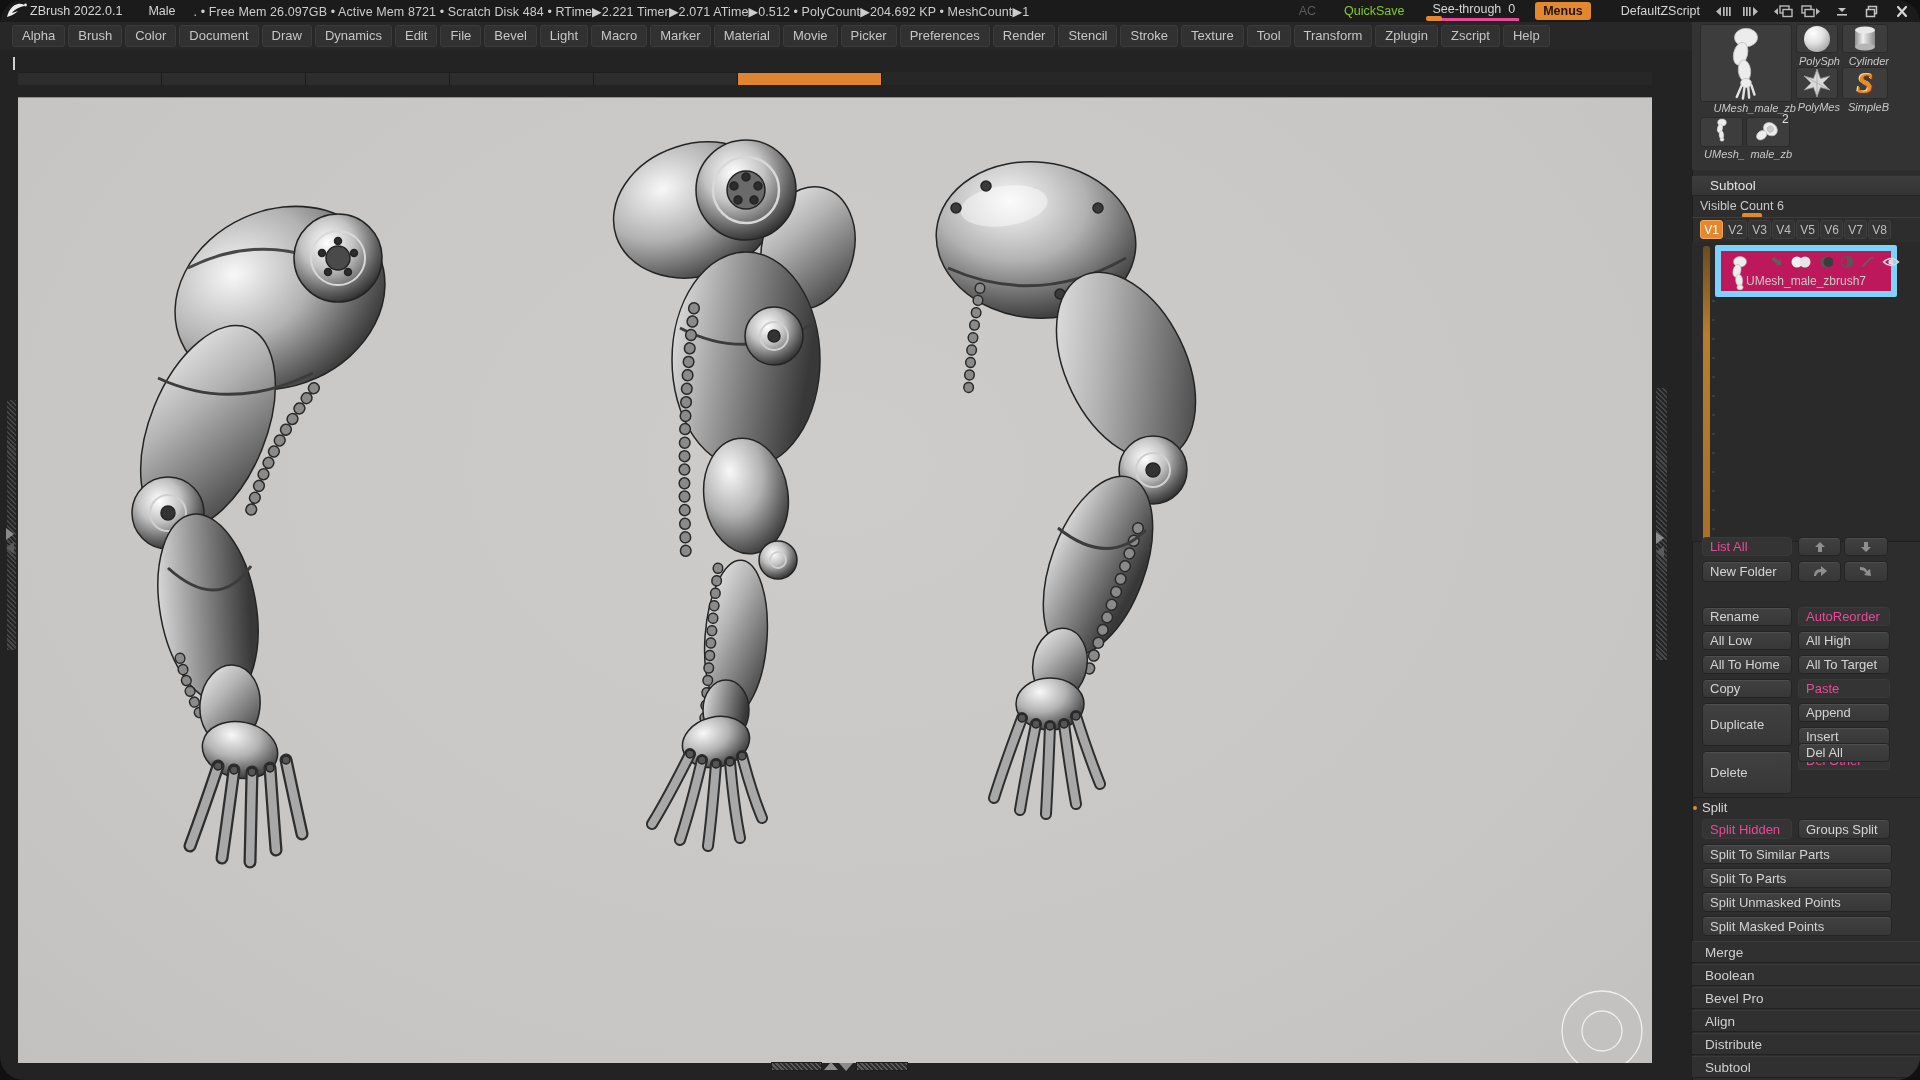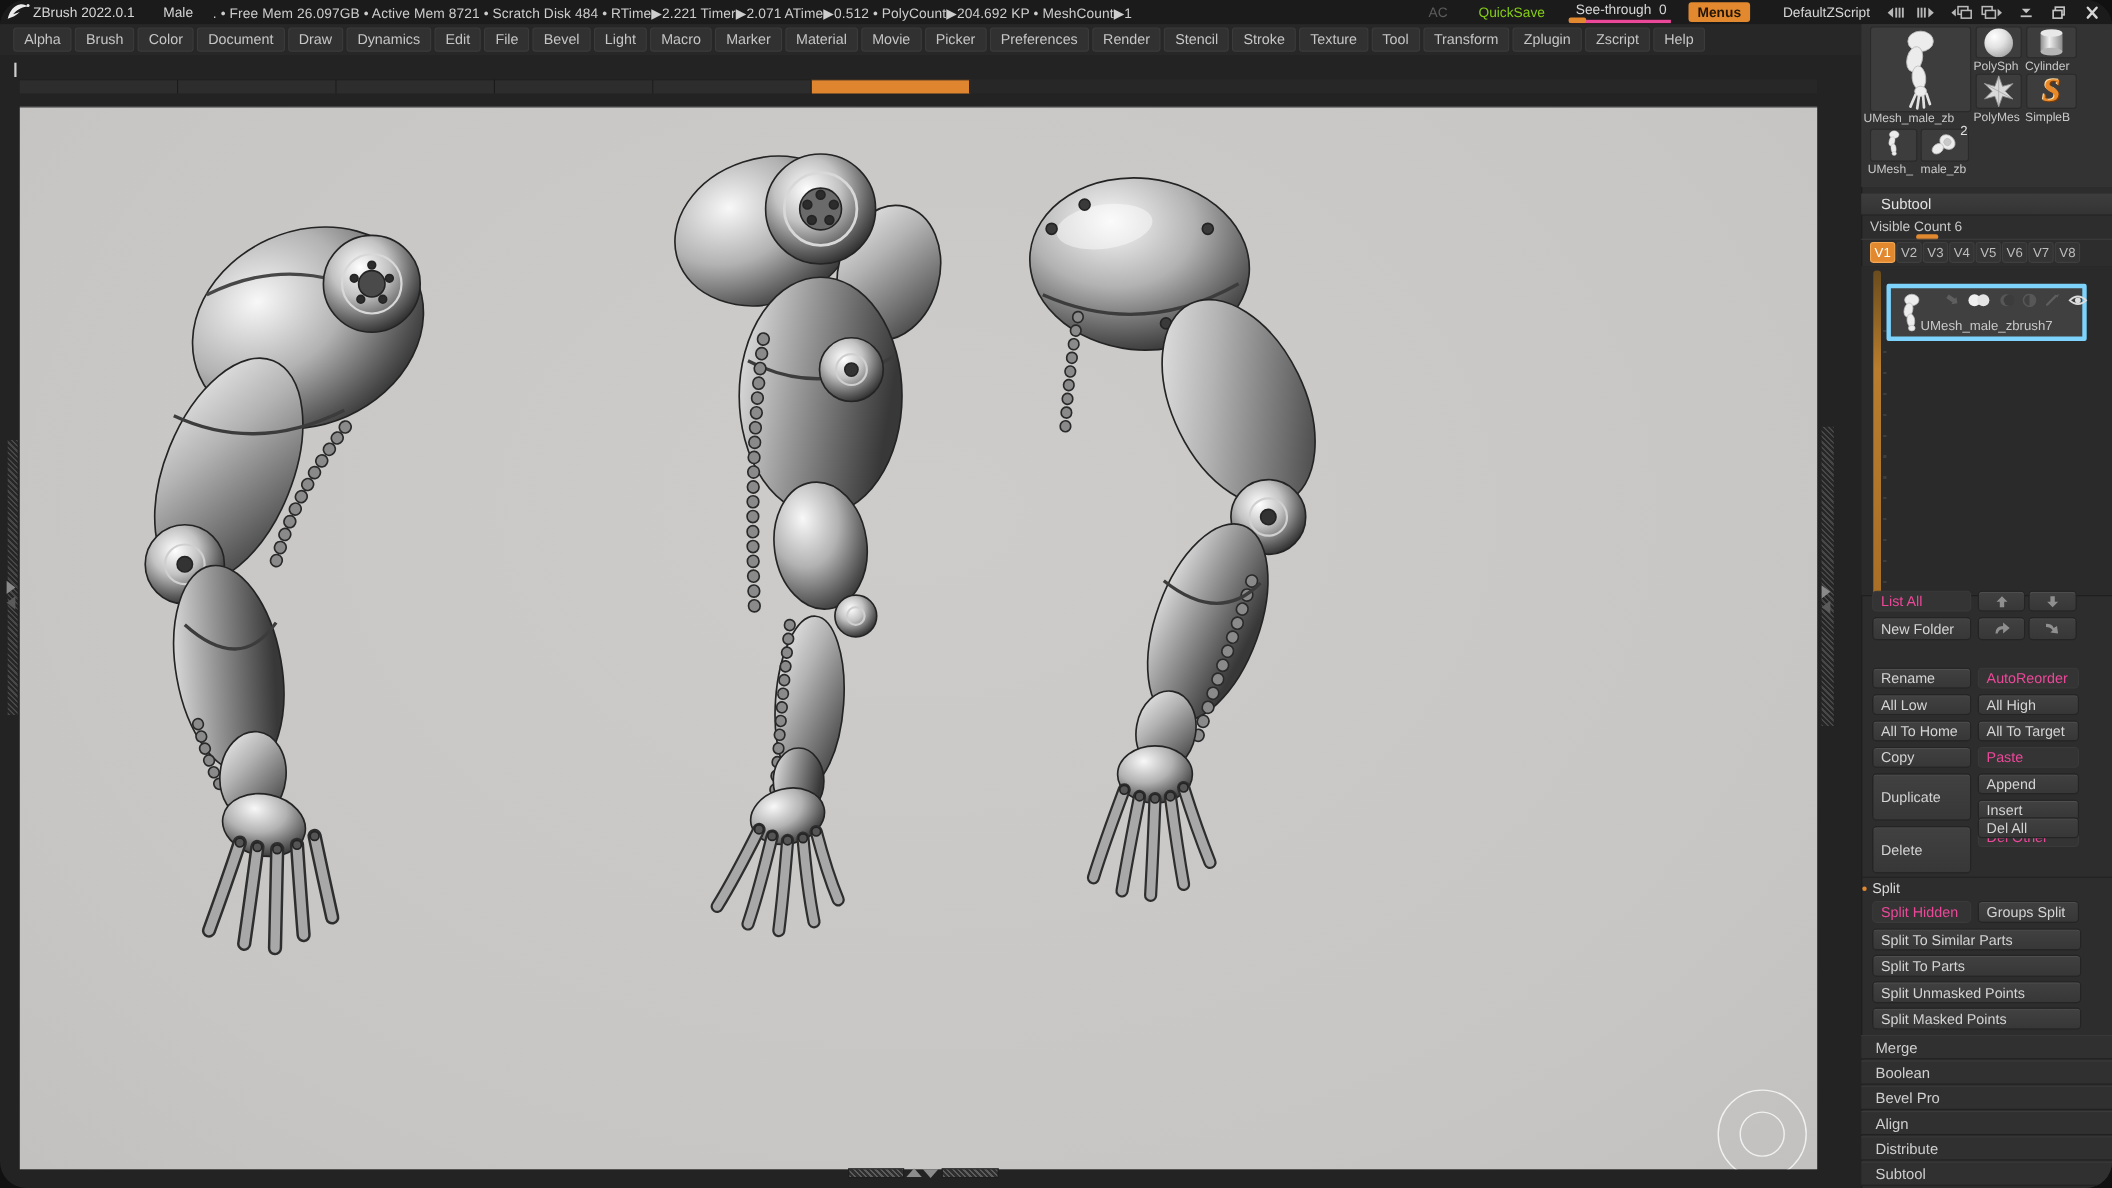--- a/index.html
+++ b/index.html
@@ -49,38 +49,38 @@
 
   
   .scrub-bar{top:1062px;height:9px;background:repeating-linear-gradient(45deg,#5c5c5c 0 1.5px,#2e2e2e 1.5px 3.5px);border:1px solid #1e1e1e;}
   .tri-up{width:0;height:0;border-left:7px solid transparent;border-right:7px solid transparent;border-bottom:8px solid #8c8c8c;}
   .tri-down{width:0;height:0;border-left:7px solid transparent;border-right:7px solid transparent;border-top:8px solid #8c8c8c;}
 
   
   .panel{left:1692px;top:22px;width:228px;height:1058px;background:#2d2d2d;border-left:1px solid #1c1c1c;}
   .palette-bg{left:1692px;top:22px;width:228px;height:148px;background:#333333;}
   .tile{background:#3d3d3d;border:1px solid #2a2a2a;border-radius:3px;display:flex;align-items:center;justify-content:center;overflow:hidden;}
-  .tile-label{font-size:11px;color:#c9c9c9;text-align:left;overflow:hidden;white-space:nowrap;}
+  .tile-label{font-size:11px;color:#c9c9c9;text-align:right;overflow:hidden;white-space:nowrap;font-style:italic;}
   .badge{font-size:12px;color:#e0e0e0;}
   .sphere{width:30px;height:29px;border-radius:50%;background:radial-gradient(circle at 35% 28%,#ffffff 0%,#e2e2e2 40%,#9e9e9e 85%,#7d7d7d 100%);}
   .simpleS{font-family:"Liberation Serif","DejaVu Serif",serif;font-style:italic;font-weight:bold;font-size:30px;
            color:#e88a2a;text-shadow:1px 1px 0 #7a3c08,-1px -1px 0 #ffd9a0;line-height:1;}
 
   .sub-header{left:1692px;top:176px;width:228px;height:20px;background:linear-gradient(#3d3d3d,#343434);
               border-bottom:1px solid #252525;font-size:13.5px;color:#e2e2e2;display:flex;align-items:center;padding-left:18px;}
   .vis-count{left:1700px;top:199px;font-size:12.5px;color:#c9c9c9;}
   .vis-slider{left:1742px;top:213px;width:20px;height:5px;border-radius:2px;background:#e2892f;}
   .vis-line{left:1692px;top:217px;width:228px;height:1px;background:#3e3e3e;}
   .vtab{width:23px;height:19px;background:#343434;border:1px solid #3f3f3f;border-radius:3px;color:#bdbdbd;
         font-size:12px;display:flex;align-items:center;justify-content:center;}
   .vtab.active{background:#e2892f;border-color:#f2a855;color:#fff;}
   .sub-list{left:1692px;top:242px;width:228px;height:300px;background:#2a2a2a;border-bottom:1px solid #1f1f1f;}
   .sub-scroll{left:1703px;top:246px;width:7px;height:296px;border-radius:3px;
               background:linear-gradient(#6a4c1e 0%,#b87d2e 30%,#a86f26 100%);}
-  .sub-item{left:1715px;top:258px;width:182px;height:52px;background:#404040;border:4px solid #7dd3fc;border-radius:2px;}
+  .sub-item{left:1715px;top:245px;width:182px;height:52px;background:#be185d;border:6px solid #7dd3fc;border-radius:2px;}
   .sub-item .name{position:absolute;left:0;right:0;bottom:3px;text-align:center;font-size:12px;color:#c9c9c9;white-space:nowrap;}
   .icon-strip{position:absolute;left:48px;top:5px;display:flex;gap:7px;align-items:center;}
   .list-dots{left:1712px;top:300px;width:3px;height:238px;
              background:repeating-linear-gradient(#3d3d3d 0 2px,transparent 2px 19px);}
 
   .btn{background:linear-gradient(#414141,#373737);border:1px solid #242424;border-radius:4px;
        box-shadow:inset 0 1px 0 rgba(255,255,255,.07);color:#d4d4d4;font-size:13px;
        display:flex;align-items:center;padding:0 7px;white-space:nowrap;overflow:hidden;}
   .btn.center{justify-content:center;padding:0;}
   .btn.dis{color:#ec4899;background:#343434;border-color:#3a3a3a;box-shadow:none;}

